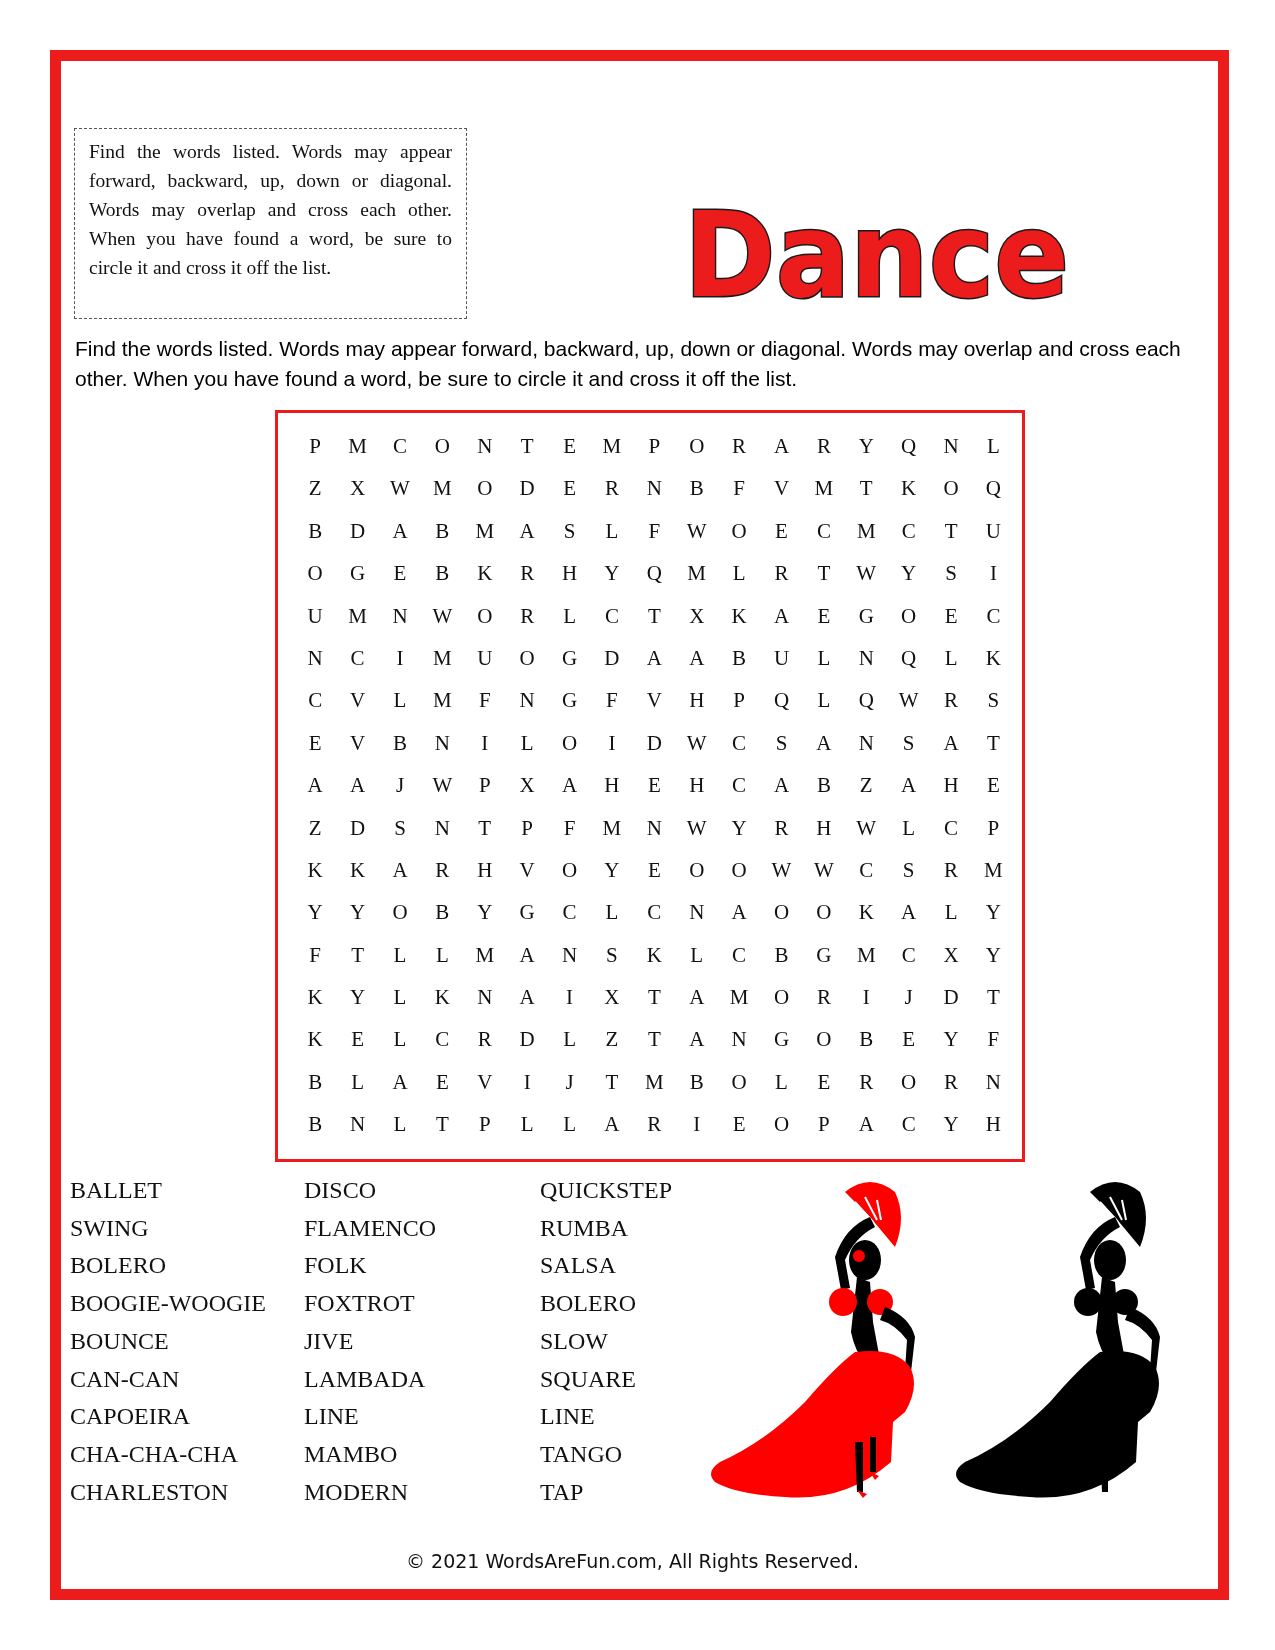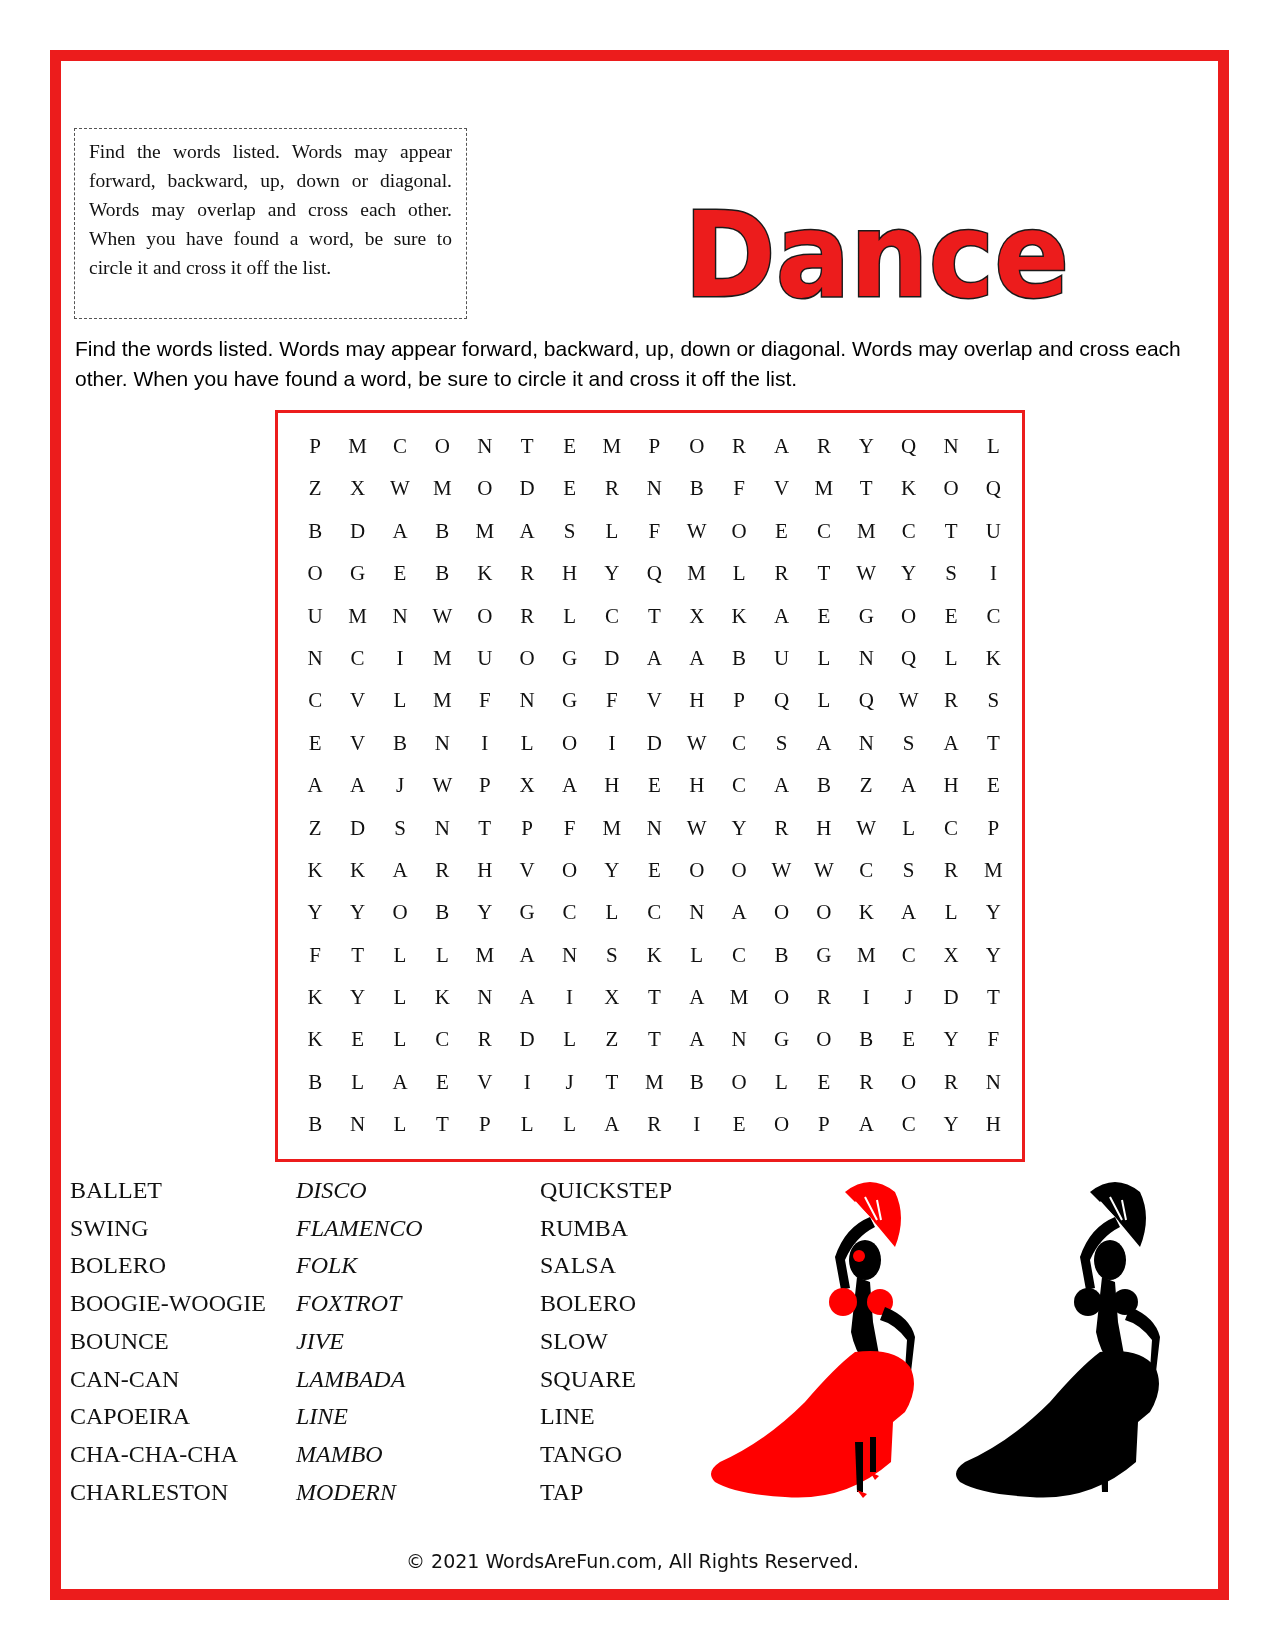--- a/index.html
+++ b/index.html
@@ -8,21 +8,21 @@
   .instr-box { position: absolute; left: 74px; top: 128px; width: 393px; height: 191px; border: 1px dashed #555; box-sizing: border-box; padding: 8px 14px 6px 14px; font-family: "Liberation Serif", serif; font-size: 19.5px; line-height: 29px; text-align: justify; color: #111; }
   .title { position: absolute; left: 650px; top: 188px; width: 400px; height: 140px; margin-left: 34px; }
   .title svg { width: 100%; height: 100%; overflow: visible; }
   .instr-line { position: absolute; left: 75px; top: 334px; width: 1140px; font-family: "Liberation Sans", sans-serif; font-size: 21px; line-height: 30px; color: #000; }
   .grid-box { position: absolute; left: 275px; top: 410px; width: 750px; height: 752px; border: 3px solid #ec1c1c; box-sizing: border-box; }
   .grid { position: absolute; left: 16px; top: 22px; display: grid; grid-template-columns: repeat(17, 42.4px); grid-auto-rows: 42.4px; }
   .cell { font-family: "Liberation Serif", serif; font-size: 21px; text-align: center; line-height: 22px; color: #111; }
   .words { position: absolute; top: 1172px; font-family: "Liberation Serif", serif; font-size: 24px; line-height: 37.7px; text-align: left; color: #111; }
   .words .w { display: block; white-space: nowrap; }
   .col1 { left: 70px; width: 215px; }
-  .col2 { left: 296px; width: 195px; font-style: italic; }
+  .col2 { left: 304px; width: 195px; }
   .col3 { left: 540px; width: 195px; }
   .dancer { position: absolute; }
   .footer { position: absolute; left: 0; width: 1265px; top: 1550px; text-align: center; font-family: "DejaVu Sans", sans-serif; font-size: 19px; color: #111; }
 </style>
 </head>
 <body>
 
 <div class="page-border"></div>
 
 <div class="instr-box">

